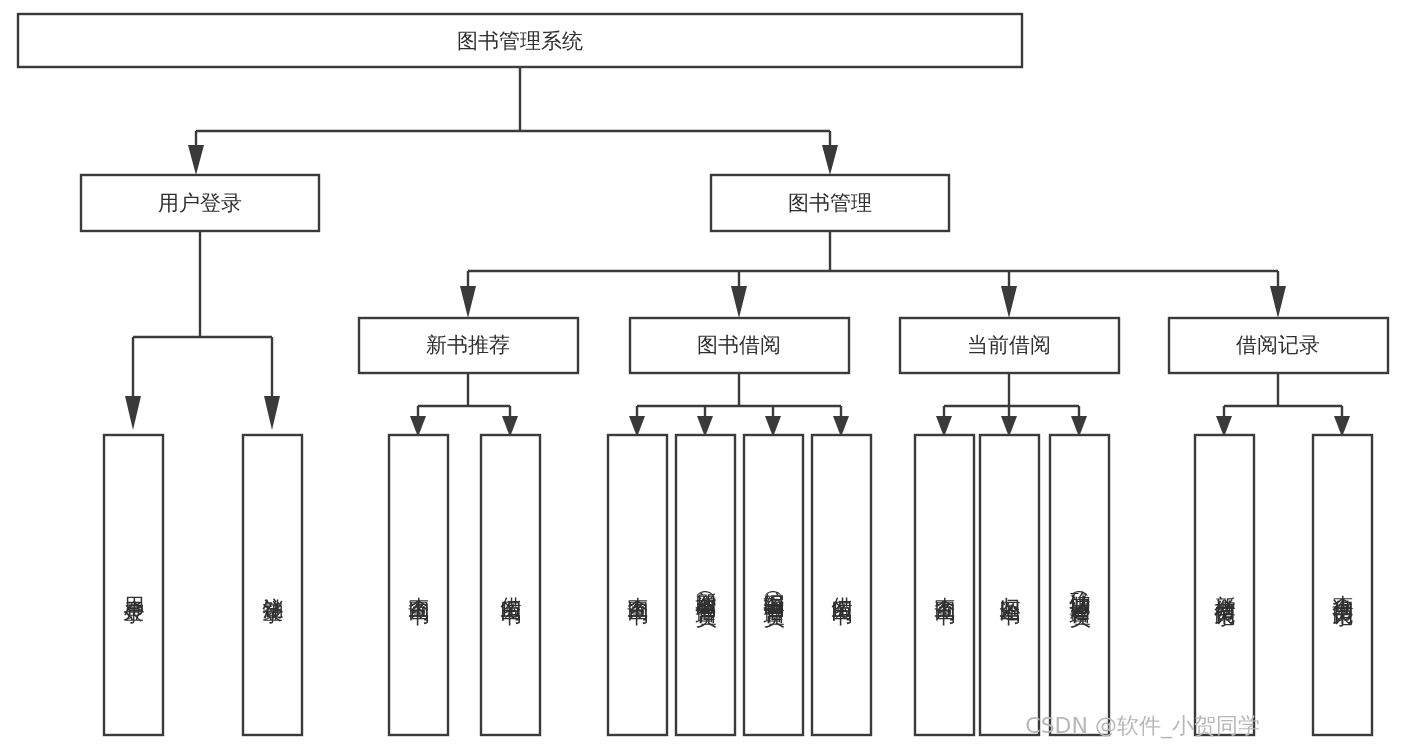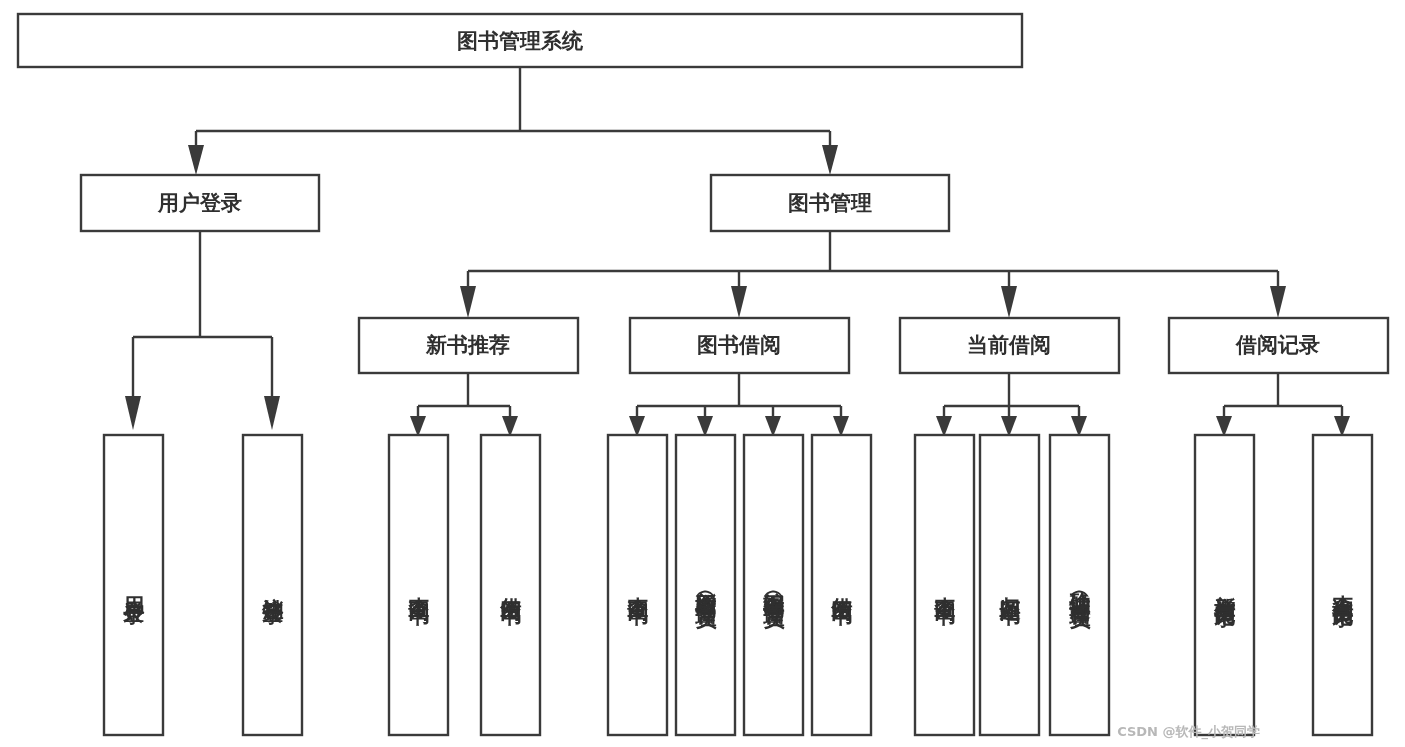--- a/index.html
+++ b/index.html
@@ -12,21 +12,20 @@
     font-family: "DejaVu Sans", "Liberation Sans", sans-serif;
     width: 1405px;
     height: 747px;
     overflow: hidden;
   }
   #diagram-root {
     position: relative;
     width: 1274px;
     height: 747px;
     background: #ffffff;
-    font-weight: bold;
   }
   svg#flowchart {
     position: absolute;
     top: 0;
     left: 0;
     width: 1405px;
     height: 747px;
     display: block;
   }
   .node-rect {
@@ -63,21 +62,21 @@
     color: #2f2f2f;
     font-size: 21px;
     line-height: 1;
     font-family: "DejaVu Sans", "Liberation Sans", sans-serif;
   }
   .watermark {
     position: absolute;
     right: 14px;
     bottom: 6px;
     color: #b8b8b8;
-    font-size: 13px;
+    font-size: 22px;
     font-family: "DejaVu Sans", "Liberation Sans", sans-serif;
     white-space: nowrap;
     user-select: none;
   }
 </style>
 </head>
 <body>
 
 <div id="diagram-root">
 

